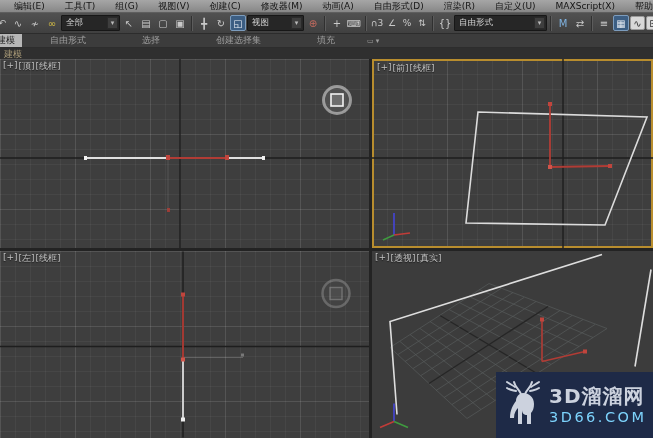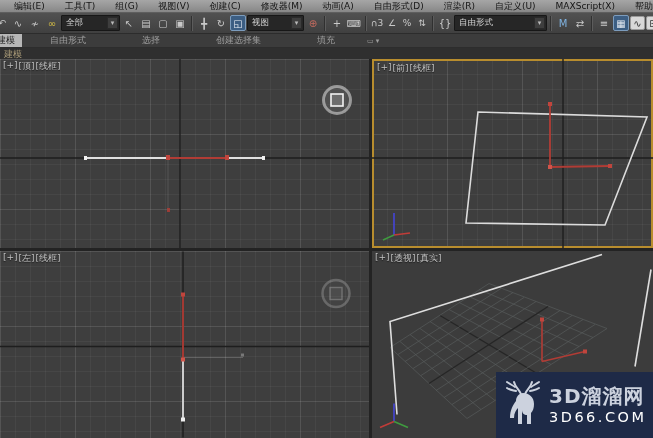--- a/index.html
+++ b/index.html
@@ -72,21 +72,21 @@
   }
   svg.vpcanvas{position:absolute;inset:0;width:100%;height:100%;display:block;}
   
   .watermark{
     position:absolute;right:0;bottom:0;width:157px;height:66px;z-index:20;
     background:#1e2a47;display:flex;align-items:center;justify-content:flex-start;
     padding-left:6px;box-sizing:border-box;gap:5px;
   }
   .watermark .wm-text{display:flex;flex-direction:column;line-height:1;color:#ccd2de;}
   .watermark .wm-brand{font-size:20px;font-weight:bold;letter-spacing:1px;}
-  .watermark .wm-domain{font-size:14.5px;letter-spacing:2.5px;margin-top:4px;color:#ffffff;}
+  .watermark .wm-domain{font-size:14.5px;letter-spacing:2.5px;margin-top:4px;color:#7dd3fc;}
 </style>
 </head>
 <body>
 
 <div class="window">
 
   <div class="menubar">
     <span class="menu-item">编辑(E)</span>
     <span class="menu-item">工具(T)</span>
     <span class="menu-item">组(G)</span>

